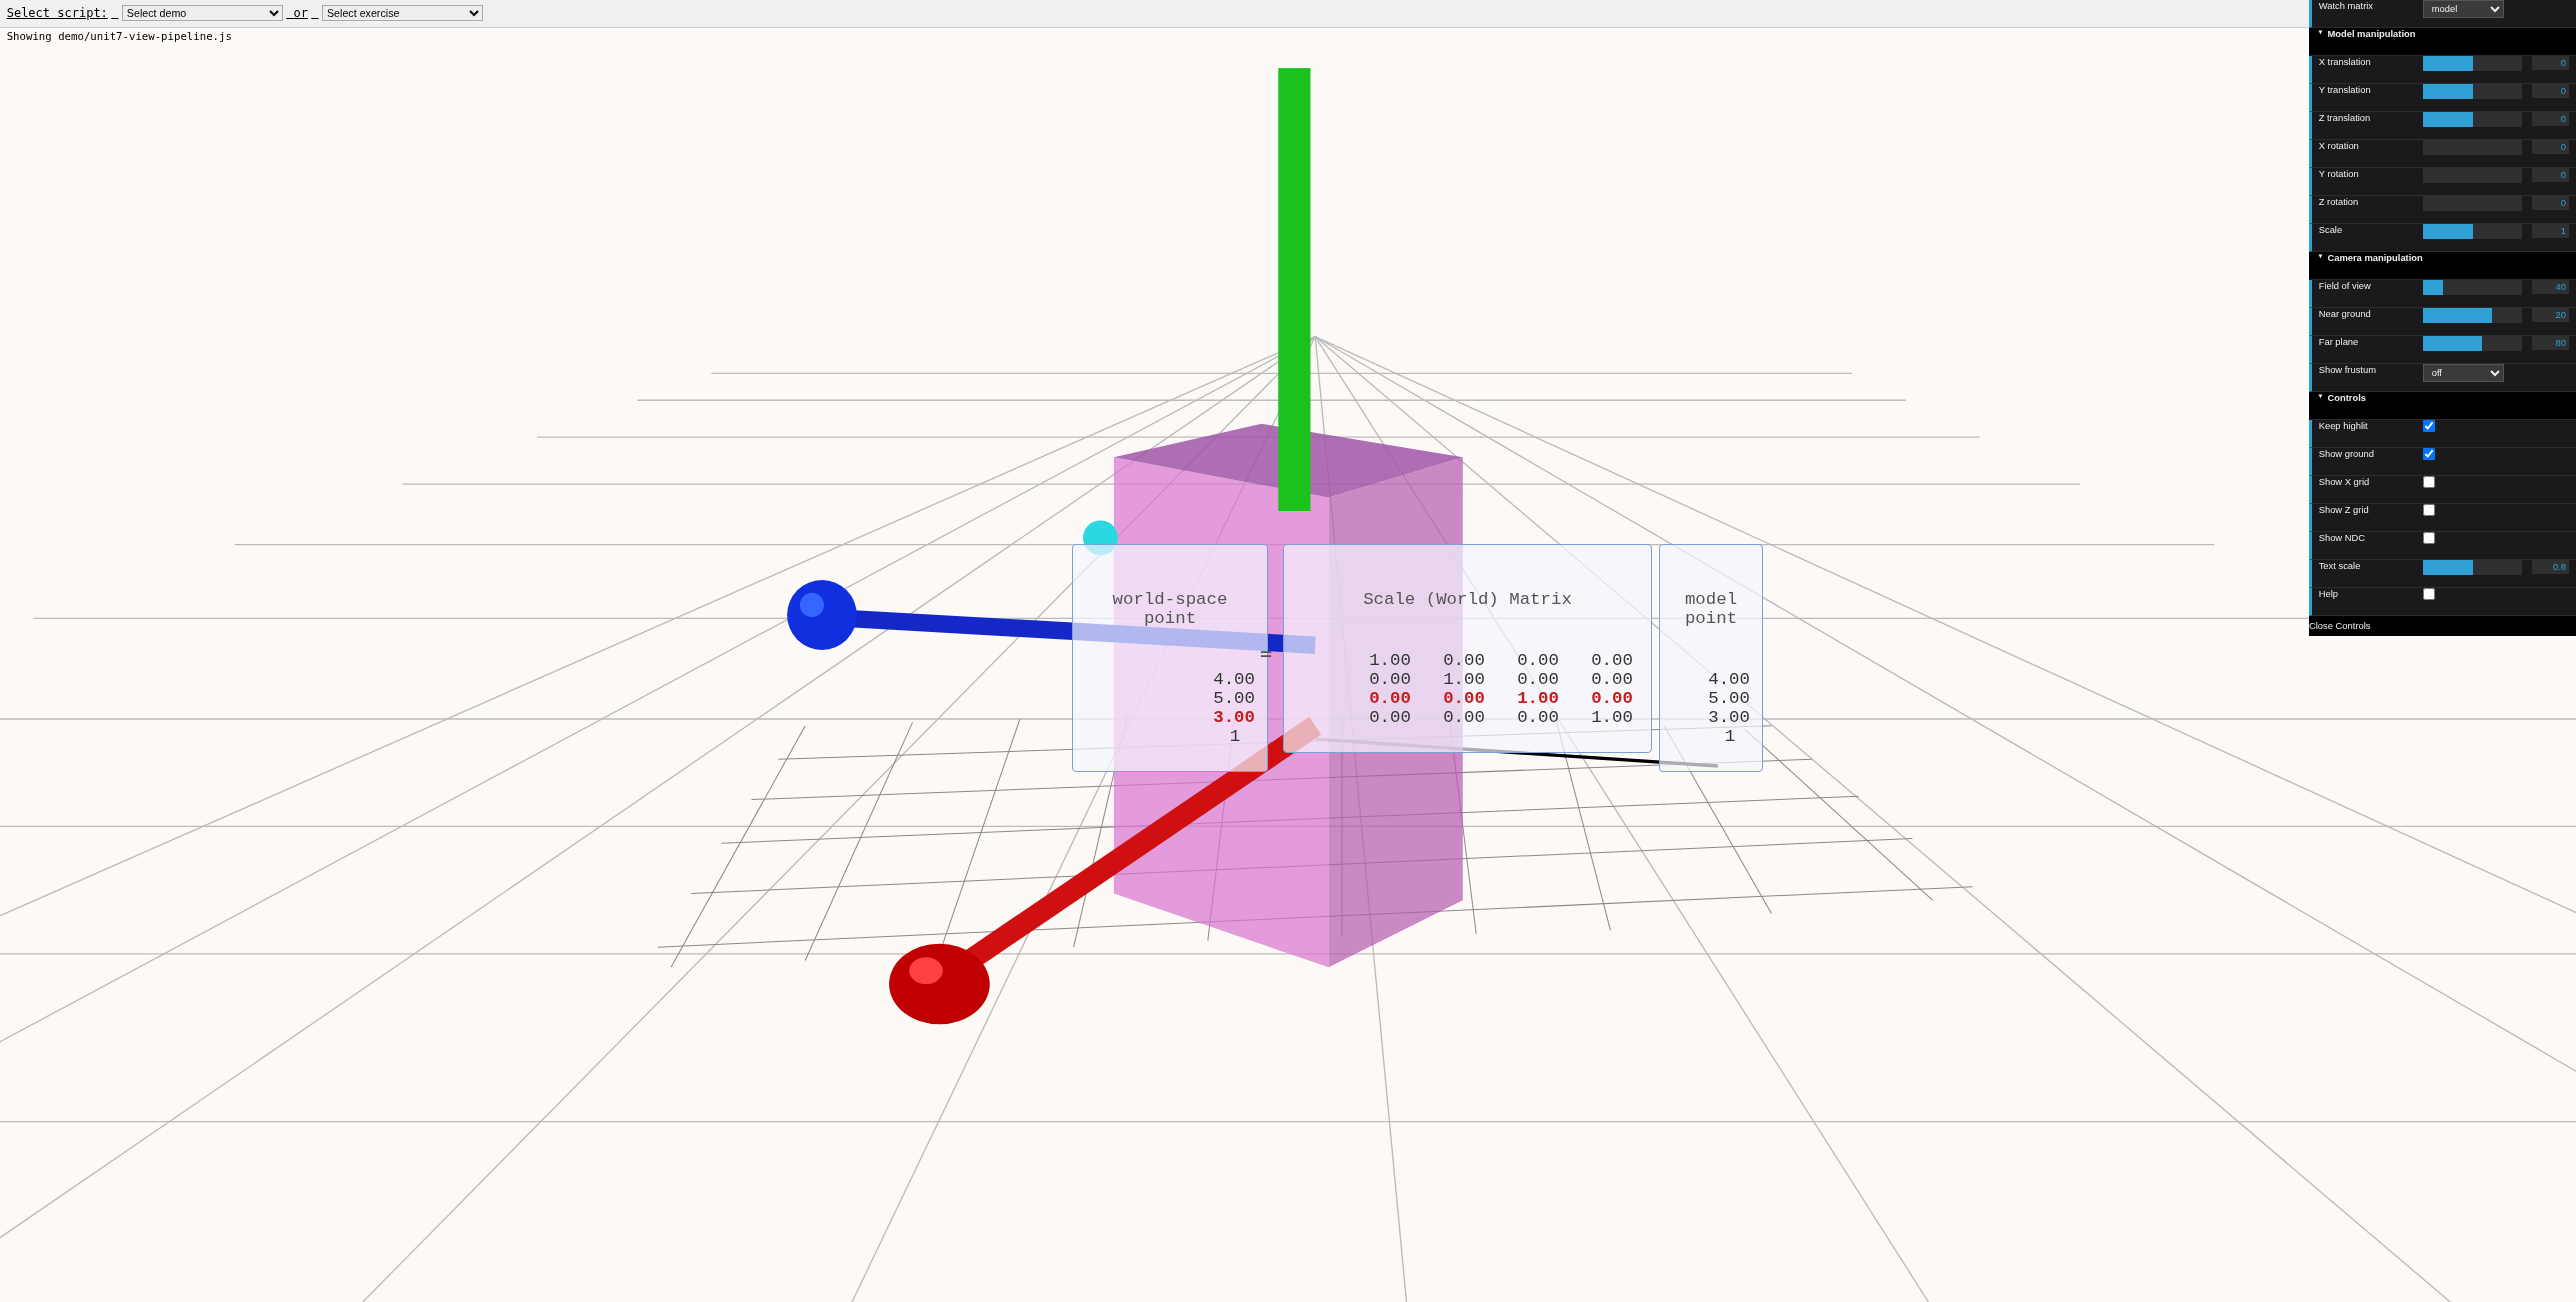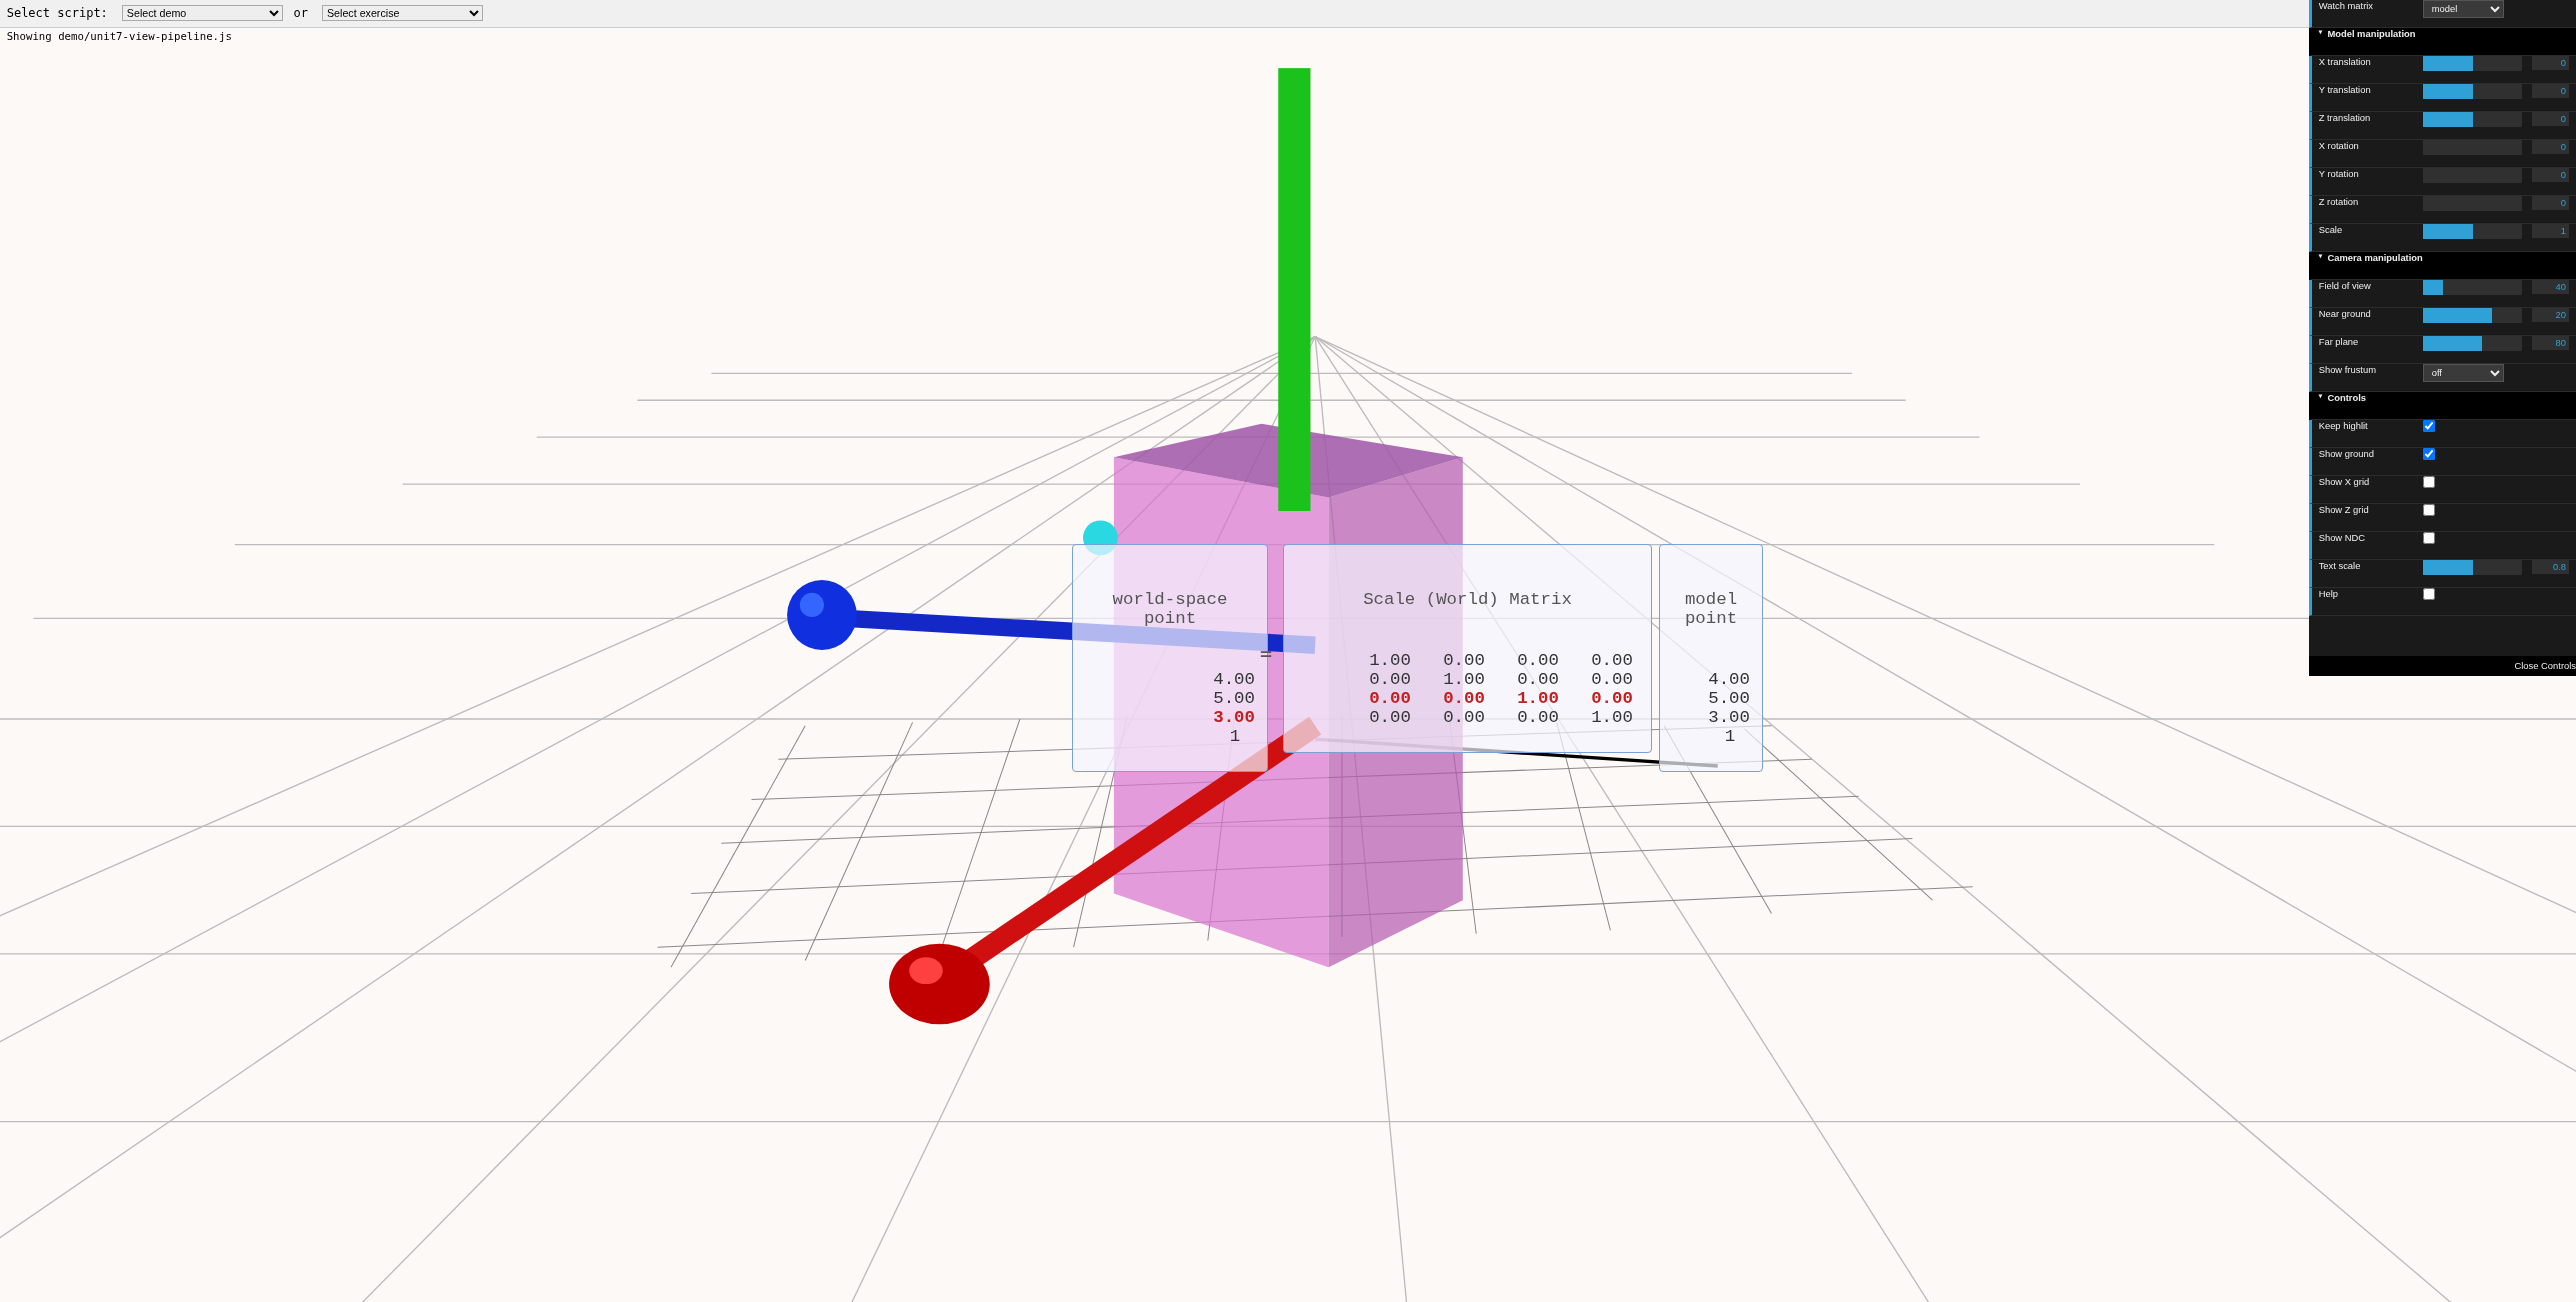--- a/index.html
+++ b/index.html
@@ -1,19 +1,19 @@
 <!DOCTYPE html>
 <html style="font-size:10.7px"><head>
 <meta charset="utf-8">
 <style>
   * { box-sizing: border-box; margin: 0; padding: 0; }
   html, body { width: 100%; height: 100%; font-family: Arial, sans-serif; background: #fdf9f7; overflow: hidden; }
   
   
-  .topbar { position: absolute; top: 0; left: 0; right: 0; height: 28px; background: #f0f0f0; border-bottom: 0.7px solid #ccc; padding: 5.4px 6.7px; font-size: 12px; font-family: monospace; }
+  .topbar { position: absolute; top: 0; left: 0; right: 0; height: 28px; background: #f0f0f0; border-bottom: 0.7px solid #ccc; padding: 5.4px 6.7px; font-size: 12px; font-family: monospace; text-decoration: underline; }
   .topbar select { font-size: 10.7px; margin: 0 3.4px; min-width: 161px; background: #eee; border: 0.7px solid #aaa; }
   .topbar .label { margin-right: 3.4px; }
   .status { position: absolute; top: 30px; left: 6.7px; font-family: monospace; font-size: 10.7px; }
   
   
   .viewport { position: absolute; top: 28px; left: 0; right: 0; bottom: 0; }
   .viewport svg { width: 100%; height: 100%; display: block; }
   
   
   .overlay-box { position: absolute; background: rgba(245,245,255,0.7); border: 1.3px solid #7aa0d8; border-radius: 4px; padding: 6.7px 12px; font-family: "Courier New", monospace; font-size: 17.4px; color: #333; white-space: pre; }
@@ -29,21 +29,21 @@
   .gui .row { display: flex; align-items: flex-start; height: 28px; border-bottom: 0.7px solid #2c2c2c; padding: 0 6.7px; position: relative; }
   .gui .row.folder { background: #000; cursor: pointer; font-weight: bold; border-left: 3.4px solid #000; }
   .gui .row.folder::before { content: "▾"; font-size: 6.7px; margin-right: 5.4px; }
   .gui .row.ctrl { border-left: 3.4px solid #2FA1D6; }
   .gui .lbl { flex: 0 0 104px; }
   .gui .slider { flex: 1 1 auto; height: 14.8px; background: #303030; position: relative; margin-right: 10px; }
   .gui .slider .fill { position: absolute; top: 0; left: 0; bottom: 0; background: #2FA1D6; }
   .gui .val { flex: 0 0 37px; text-align: right; color: #2FA1D6; background: #303030; padding: 1.3px 3.4px; font-family: inherit; font-size: 9.4px; border: none; }
   .gui select { background: #3a3a3a; color: #eee; border: 0.7px solid #555; font-size: 9.4px; padding: 1.3px 4px; min-width: 81px; }
   .gui input[type=checkbox] { width: 12px; height: 12px; }
-  .gui .close { text-align: right; background: #000; cursor: pointer; height: 20px; line-height: 20px; font-size: 9.4px; margin-top: 40px; }
+  .gui .close { text-align: left; background: #000; cursor: pointer; height: 20px; line-height: 20px; font-size: 9.4px; }
 </style>
 </head>
 <body>
 
 <div class="topbar">
   <span class="label">Select script:</span>
   <select>
     <option>Select demo</option>
   </select>
   <span class="label">or</span>

